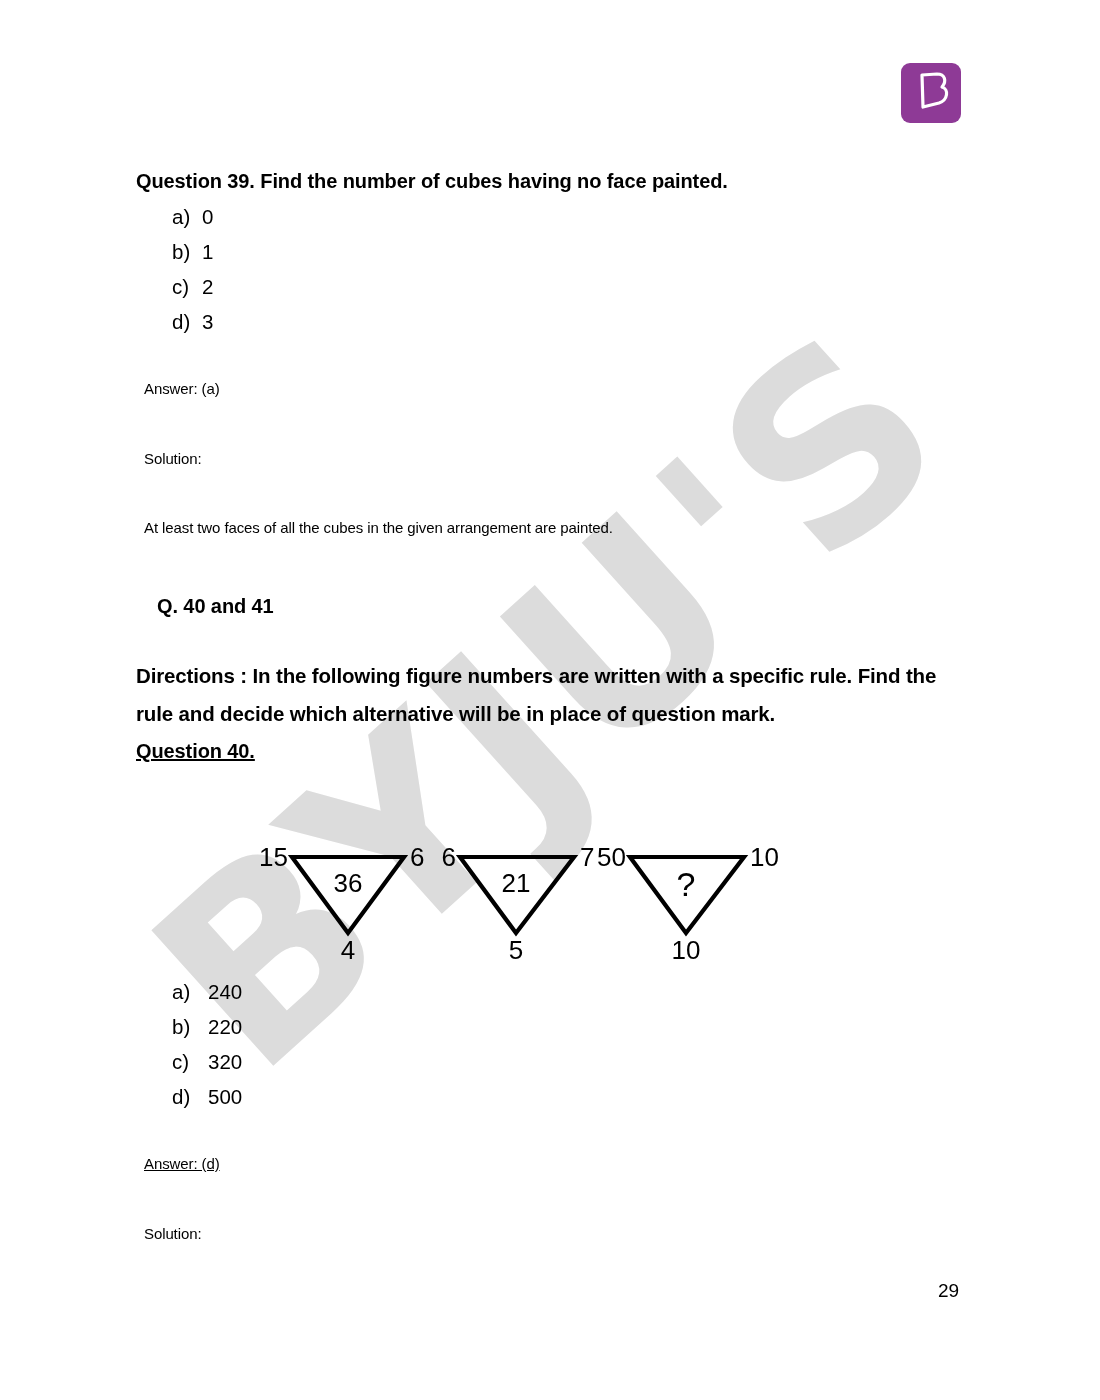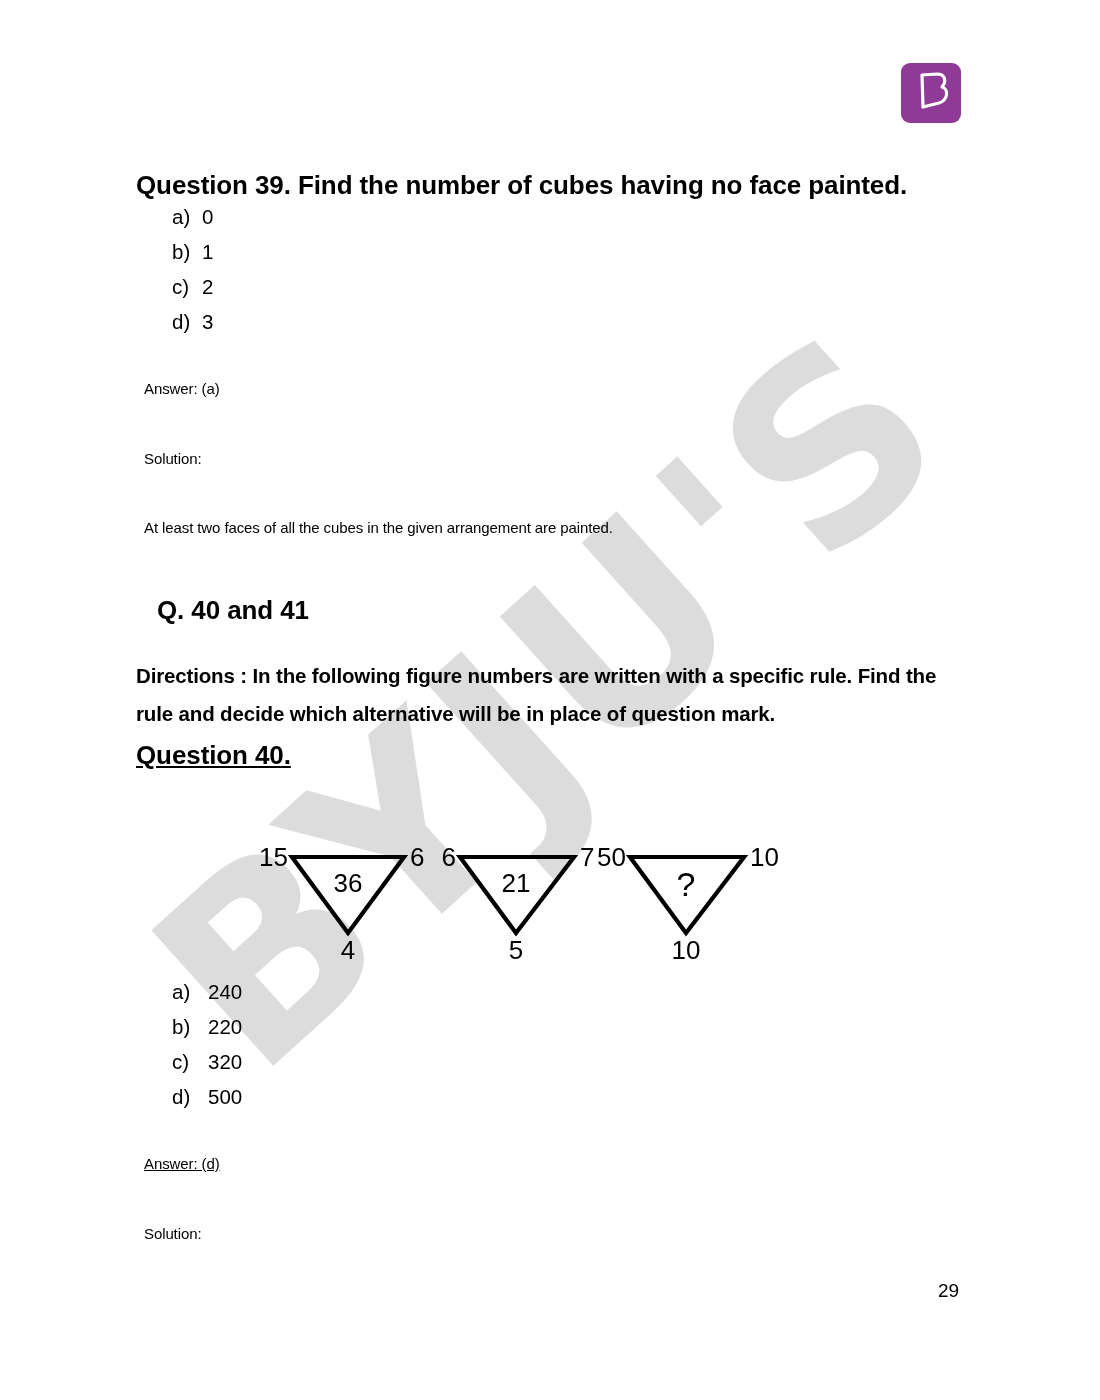--- a/index.html
+++ b/index.html
@@ -57,21 +57,21 @@
     z-index: 2;
   }
 
   .blk {
     position: absolute;
     left: 136px;
   }
 
   .q-head {
     font-weight: bold;
-    font-size: 26px;
+    font-size: 20px;
     letter-spacing: -0.1px;
     white-space: nowrap;
   }
   .para {
     font-size: 15px;
     letter-spacing: -0.1px;
     white-space: nowrap;
     margin-left: 8px;
   }
   .para-bold {

